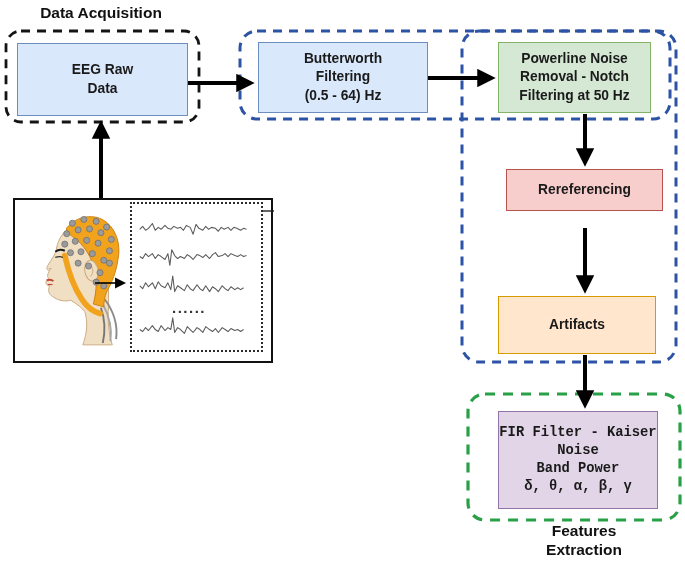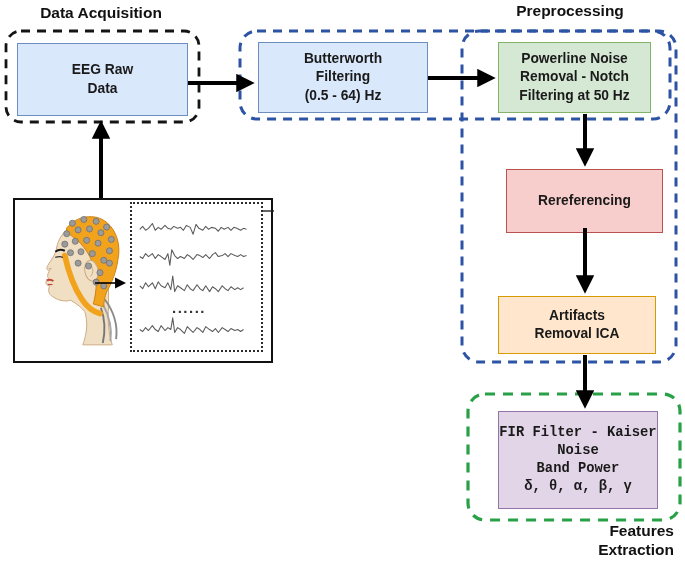--- a/index.html
+++ b/index.html
@@ -16,46 +16,45 @@
   .node span{display:block;white-space:nowrap;}
   .node.blue  {background:#dae8fc;border-color:#6c8ebf;}
   .node.green {background:#d5e8d4;border-color:#82b366;text-align:right;}
   .node.red   {background:#f8cecc;border-color:#b85450;}
   .node.orange{background:#ffe6cc;border-color:#d79b00;}
   .node.purple{background:#e1d5e7;border-color:#9673a6;font-family:Liberation Mono, monospace;}
 
   #n-eeg-raw      {left:17px; top:43px; width:171px;height:73px;}
   #n-butterworth  {left:258px;top:42px; width:170px;height:71px;text-align:right;}
   #n-powerline    {left:498px;top:42px; width:153px;height:71px;}
-  #n-rereferencing{left:506px;top:169px;width:157px;height:64px;}
+  #n-rereferencing{left:506px;top:169px;width:157px;height:42px;}
   #n-artifacts    {left:498px;top:296px;width:158px;height:58px;}
   #n-fir          {left:498px;top:411px;width:160px;height:98px;}
 
   #lbl-data-acq{left:6px;top:3px;width:190px;}
   #lbl-preproc{left:480px;top:1px;width:180px;}
-  #lbl-features{left:494px;top:521px;width:180px;text-align:right;}
+  #lbl-features{left:494px;top:521px;width:180px;}
 
   #photo-frame{position:absolute;left:13px;top:198px;width:260px;height:165px;
     border:2px solid #111;background:#ffffff;z-index:2;box-sizing:border-box;}
   #head-svg{position:absolute;left:8px;top:12px;width:114px;height:146px;}
   #signals-box{position:absolute;left:115px;top:2px;width:133px;height:150px;
     border:2px dotted #2b2b2b;box-sizing:border-box;}
   #traces-svg{position:absolute;left:0;top:0;width:100%;height:100%;}
   #signal-ellipsis{position:absolute;left:40px;top:95px;font-weight:bold;font-size:15px;
     letter-spacing:1.5px;color:#333;}
 
   #overlay{position:absolute;left:0;top:0;width:685px;height:564px;z-index:5;pointer-events:none;}
 </style>
 </head>
 <body>
 
 <div id="canvas">
 
   <div class="section-label" id="lbl-data-acq">Data Acquisition</div>
-  <div class="section-label" id="lbl-preproc">Preprocessing</div>
   <div class="section-label" id="lbl-features">
     <span>Features</span>
     <span>Extraction</span>
   </div>
 
   <div class="node blue" id="n-eeg-raw">
     <span>EEG Raw</span>
     <span>Data</span>
   </div>
 
@@ -70,21 +69,20 @@
     <span>Removal - Notch</span>
     <span>Filtering at 50 Hz</span>
   </div>
 
   <div class="node red" id="n-rereferencing">
     <span>Rereferencing</span>
   </div>
 
   <div class="node orange" id="n-artifacts">
     <span>Artifacts</span>
-    <span>Removal ICA</span>
   </div>
 
   <div class="node purple" id="n-fir">
     <span>FIR Filter - Kaiser</span>
     <span>Noise</span>
     <span>Band Power</span>
     <span>δ, θ, α, β, γ</span>
   </div>
 
   <div id="photo-frame">

